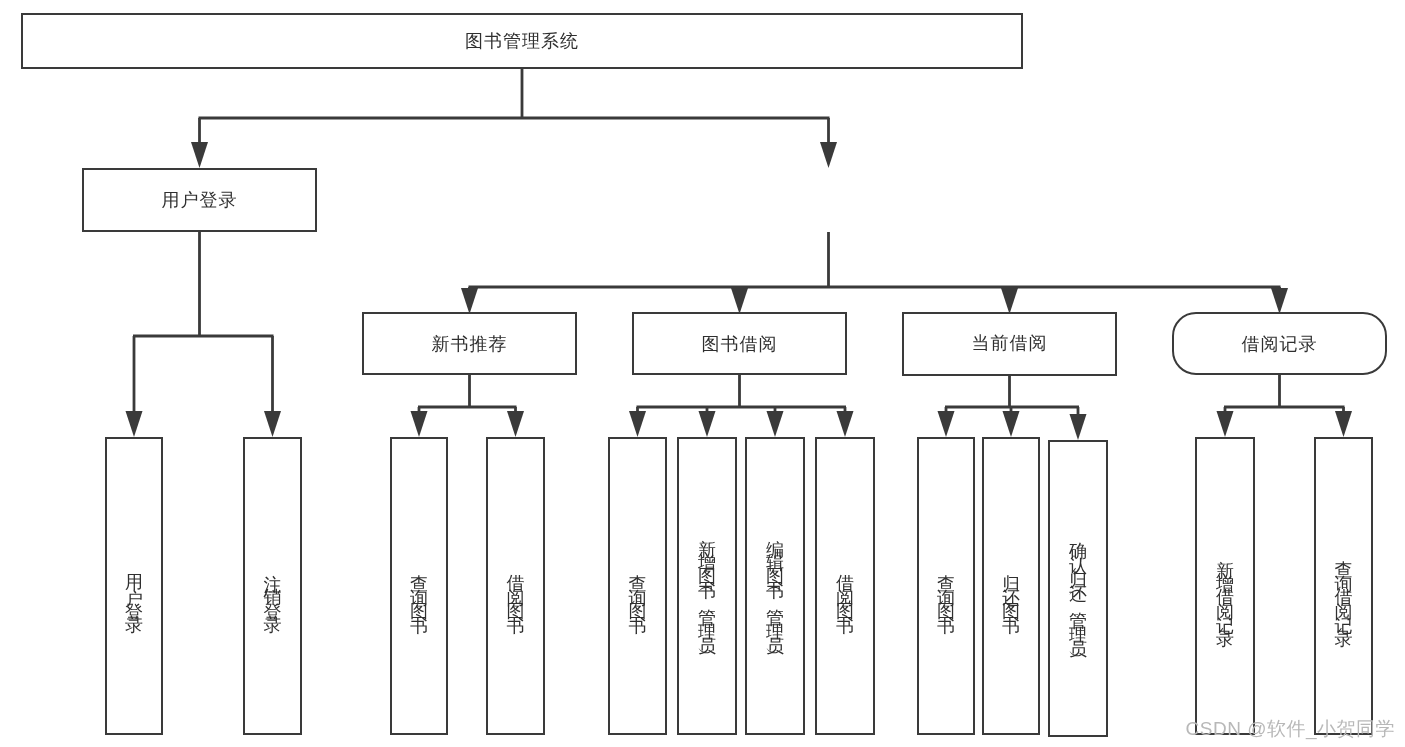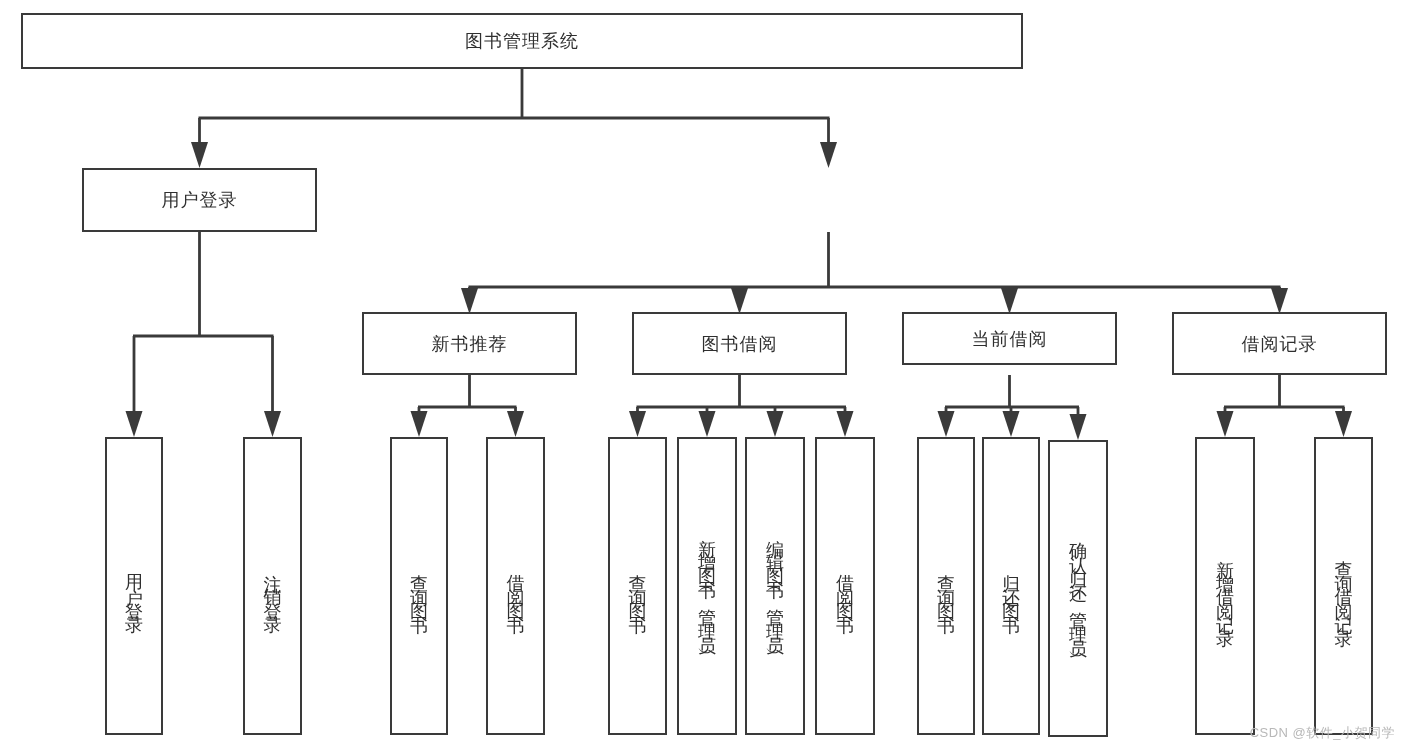--- a/index.html
+++ b/index.html
@@ -43,21 +43,21 @@
     font-size: 18px;
     letter-spacing: 14px;
     line-height: 1;
     padding-top: 4px;
   }
   .watermark {
     position: absolute;
     right: 10px;
     bottom: 5px;
     color: #b8b8b8;
-    font-size: 13px;
+    font-size: 19px;
     letter-spacing: 0.5px;
     white-space: nowrap;
   }
   svg path.wire {
     stroke: #3a3a3a;
     stroke-width: 2.8;
     fill: none;
   }
   svg polygon.head {
     fill: #3a3a3a;
@@ -123,22 +123,22 @@
     <path class="wire" d="M1343.5 407 V414"></path>
     <polygon class="head" points="1335,411 1352,411 1343.5,437"></polygon>
   </svg>
 
   <div class="node hbox" style="left:21px; top:13px; width:1002px; height:56px;">图书管理系统</div>
 
   <div class="node hbox" style="left:82px; top:168px; width:235px; height:64px;">用户登录</div>
 
   <div class="node hbox" style="left:632px; top:312px; width:215px; height:63px;">图书借阅</div>
   <div class="node hbox" style="left:362px; top:312px; width:215px; height:63px;">新书推荐</div>
-  <div class="node hbox" style="left:902px; top:312px; width:215px; height:53px;">当前借阅</div>
-  <div class="node hbox" style="left:1172px; top:312px; width:215px; height:63px;">借阅记录</div>
+  <div class="node hbox" style="left:902px; top:312px; width:215px; height:64px;font-family:Liberation Mono, monospace;">当前借阅</div>
+  <div class="node hbox" style="left:1172px; top:312px; width:215px; height:63px;border-radius:24px;">借阅记录</div>
 
   <div class="node vbox" style="left:105px; top:437px; width:58px; height:298px;">用户登录</div>
   <div class="node vbox" style="left:243px; top:437px; width:59px; height:298px;">注销登录</div>
 
   <div class="node vbox" style="left:390px; top:437px; width:58px; height:298px;">查询图书</div>
   <div class="node vbox" style="left:486px; top:437px; width:59px; height:298px;">借阅图书</div>
 
   <div class="node vbox" style="left:608px; top:437px; width:59px; height:298px;">查询图书</div>
   <div class="node vbox" style="left:677px; top:437px; width:60px; height:298px;">新增图书（管理员）</div>
   <div class="node vbox" style="left:745px; top:437px; width:60px; height:298px;">编辑图书（管理员）</div>

